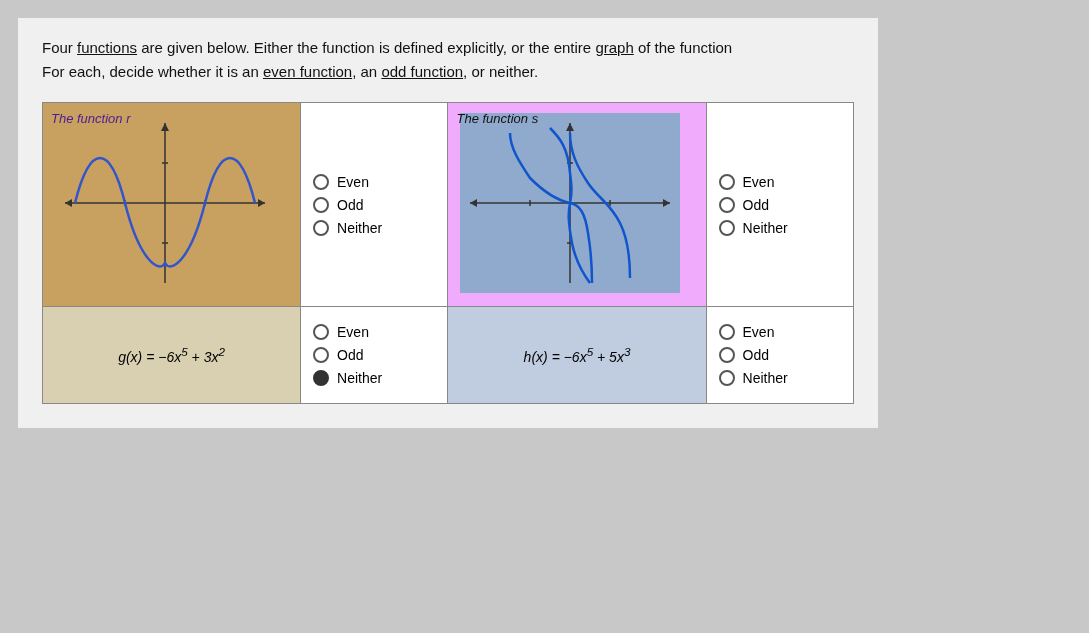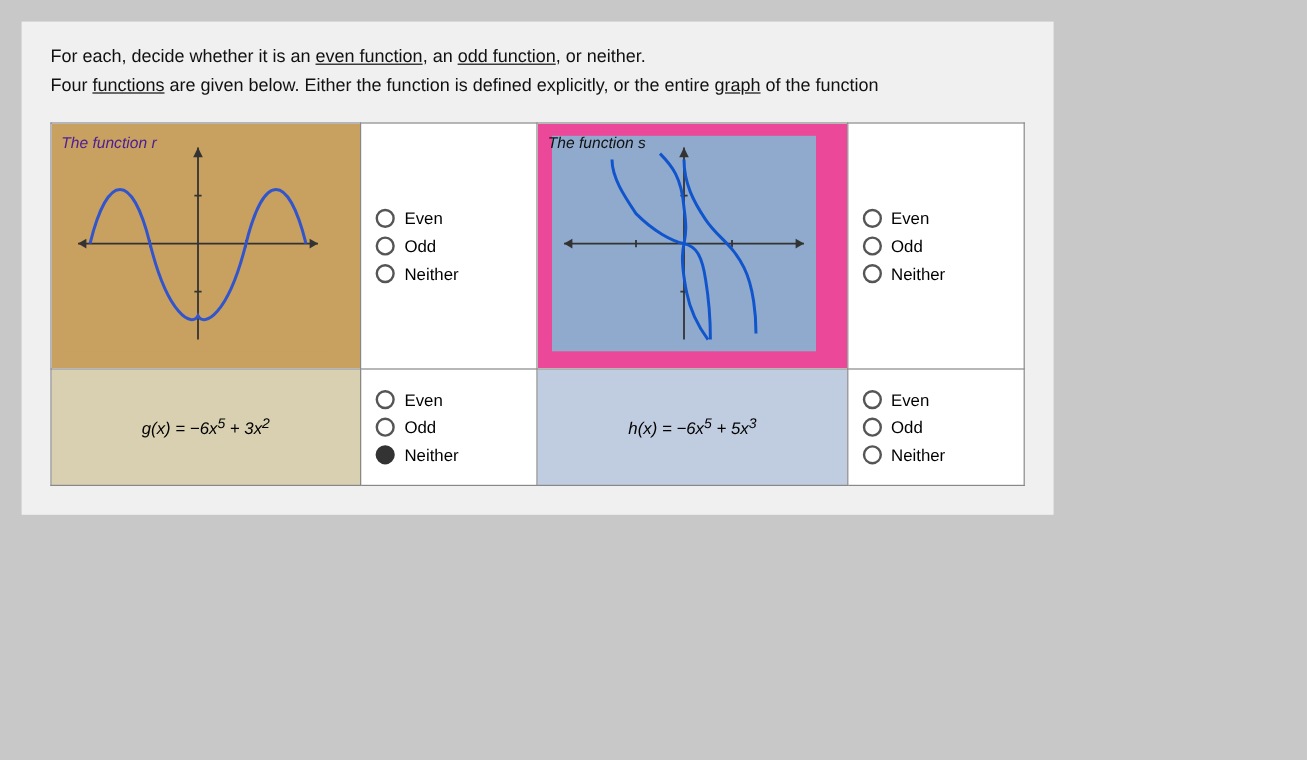--- a/index.html
+++ b/index.html
@@ -88,22 +88,22 @@
     }
     .top-row td {
       border-bottom: 1.5px solid #888;
     }
   </style>
 </head>
 <body>
 
 <div class="main-content">
   <div class="intro-text">
+    <p>Four <span class="underline">functions</span> are given below. Either the function is defined explicitly, or the entire <span class="underline">graph</span> of the function</p>
     <p>For each, decide whether it is an <span class="underline">even function</span>, an <span class="underline">odd function</span>, or neither.</p>
-    <p>Four <span class="underline">functions</span> are given below. Either the function is defined explicitly, or the entire <span class="underline">graph</span> of the function</p>
   </div>
 
   <table class="grid-table">
     <tbody>
 
       <tr class="top-row">
 
         <td class="graph-cell">
           <svg width="220" height="180">
 
@@ -136,21 +136,21 @@
           <div class="radio-option">
             <span class="radio-circle"></span>
             <span>Odd</span>
           </div>
           <div class="radio-option">
             <span class="radio-circle"></span>
             <span>Neither</span>
           </div>
         </td>
 
-        <td class="graph-cell" style="background:#ec4899;">
+        <td class="graph-cell" style="background:#f0abfc;">
           <svg width="220" height="180">
             <rect width="220" height="180" fill="#8faacc"></rect>
 
             <line x1="10" y1="90" x2="210" y2="90" stroke="#333" stroke-width="1.5"></line>
             <line x1="110" y1="10" x2="110" y2="170" stroke="#333" stroke-width="1.5"></line>
 
             <polygon points="210,90 203,86 203,94" fill="#333"></polygon>
             <polygon points="110,10 106,18 114,18" fill="#333"></polygon>
             <polygon points="10,90 17,86 17,94" fill="#333"></polygon>
 

